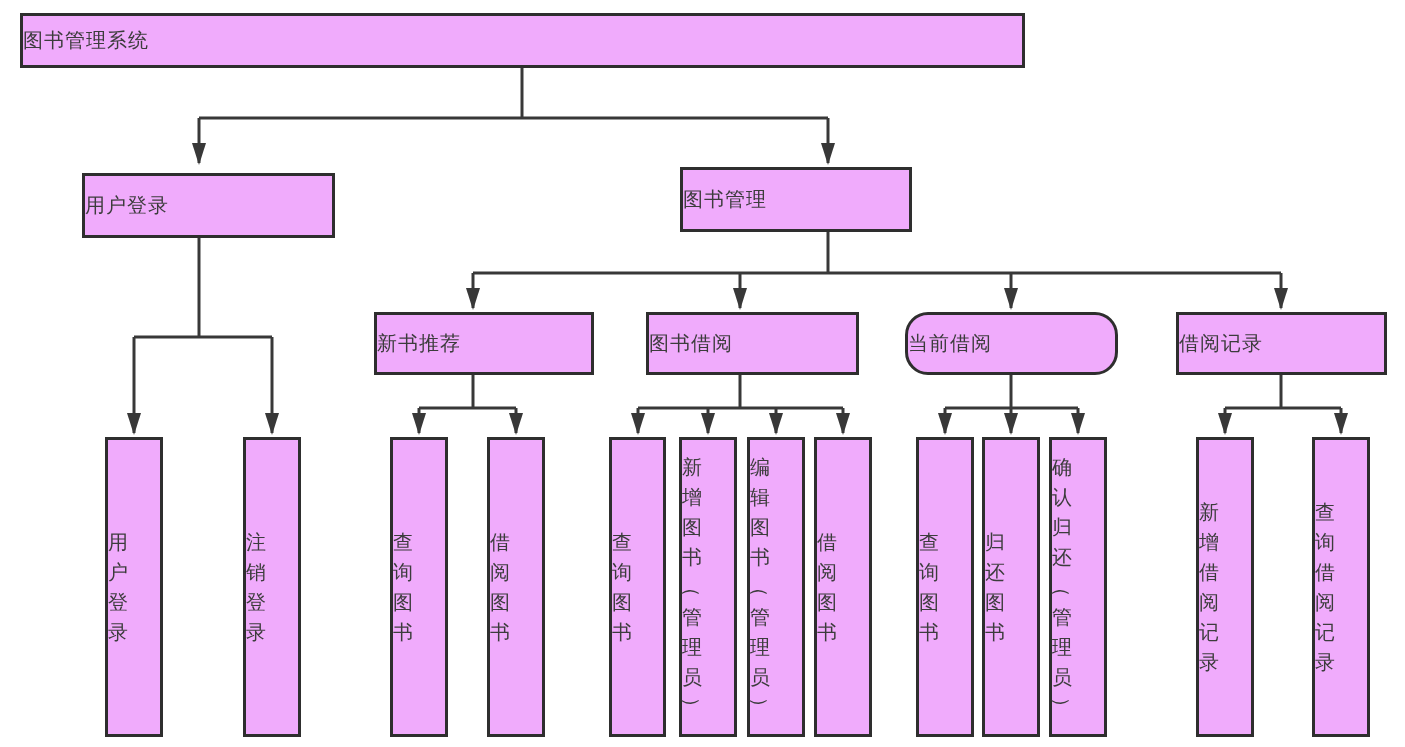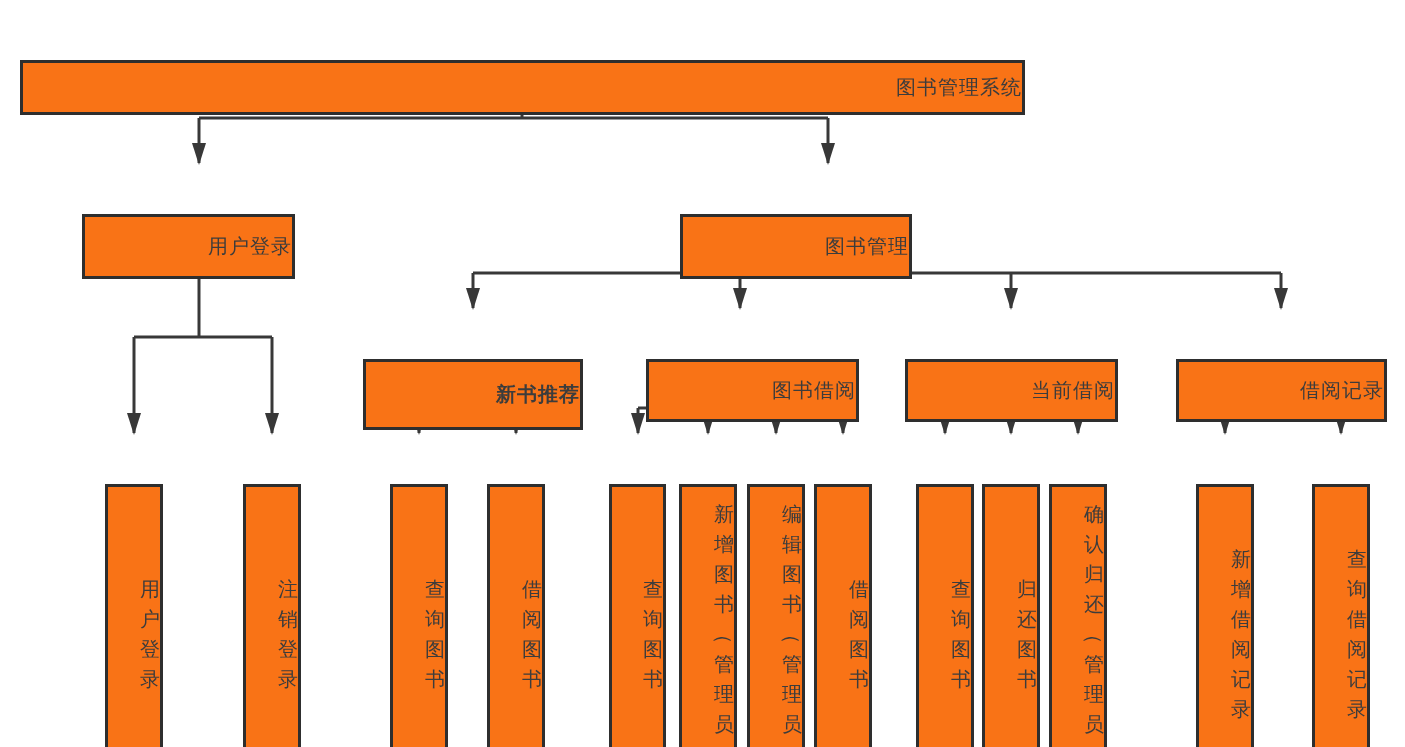--- a/index.html
+++ b/index.html
@@ -14,28 +14,27 @@
   .connectors {
     position: absolute;
     left: 0; top: 0;
     width: 1405px; height: 747px;
     pointer-events: none;
   }
   .node {
     position: absolute;
     box-sizing: border-box;
     border: 3px solid #2e2e2e;
-    background: #f97316;
+    background: #f0abfc;
     color: #3c3c3c;
     display: flex;
     align-items: center;
-    justify-content: flex-end;
+    justify-content: flex-start;
     font-size: 20px;
     letter-spacing: 1px;
-    margin-top: 47px;
   }
   .vtext {
     display: flex;
     flex-direction: column;
     align-items: center;
     justify-content: center;
     height: 100%;
     font-size: 20px;
     line-height: 30px;
     letter-spacing: 0;
@@ -105,37 +104,37 @@
       <path d="M1225,408 H1341"></path>
       <path d="M1225,408 V433" marker-end="url(#ah)"></path>
       <path d="M1341,408 V433" marker-end="url(#ah)"></path>
     </g>
   </svg>
 
   <div class="node" style="left:20px; top:13px; width:1005px; height:55px;">
     <span>图书管理系统</span>
   </div>
 
-  <div class="node" style="left:82px; top:167px; width:213px; height:65px;">
+  <div class="node" style="left:82px; top:173px; width:253px; height:65px;">
     <span>用户登录</span>
   </div>
   <div class="node" style="left:680px; top:167px; width:232px; height:65px;">
     <span>图书管理</span>
   </div>
 
-  <div class="node" style="left:363px; top:312px; width:220px; height:71px;font-weight:bold;">
+  <div class="node" style="left:374px; top:312px; width:220px; height:63px;">
     <span>新书推荐</span>
   </div>
   <div class="node" style="left:646px; top:312px; width:213px; height:63px;">
     <span>图书借阅</span>
   </div>
-  <div class="node" style="left:905px; top:312px; width:213px; height:63px;">
+  <div class="node" style="left:905px; top:312px; width:213px; height:63px;border-radius:23px;">
     <span>当前借阅</span>
   </div>
-  <div class="node" style="left:1176px; top:312px; width:211px; height:63px;padding-left:29px;">
+  <div class="node" style="left:1176px; top:312px; width:211px; height:63px;">
     <span>借阅记录</span>
   </div>
 
   <div class="node" style="left:105px; top:437px; width:58px; height:300px;">
     <span class="vtext">
         <span>用</span>
         <span>户</span>
         <span>登</span>
         <span>录</span>
       </span>

